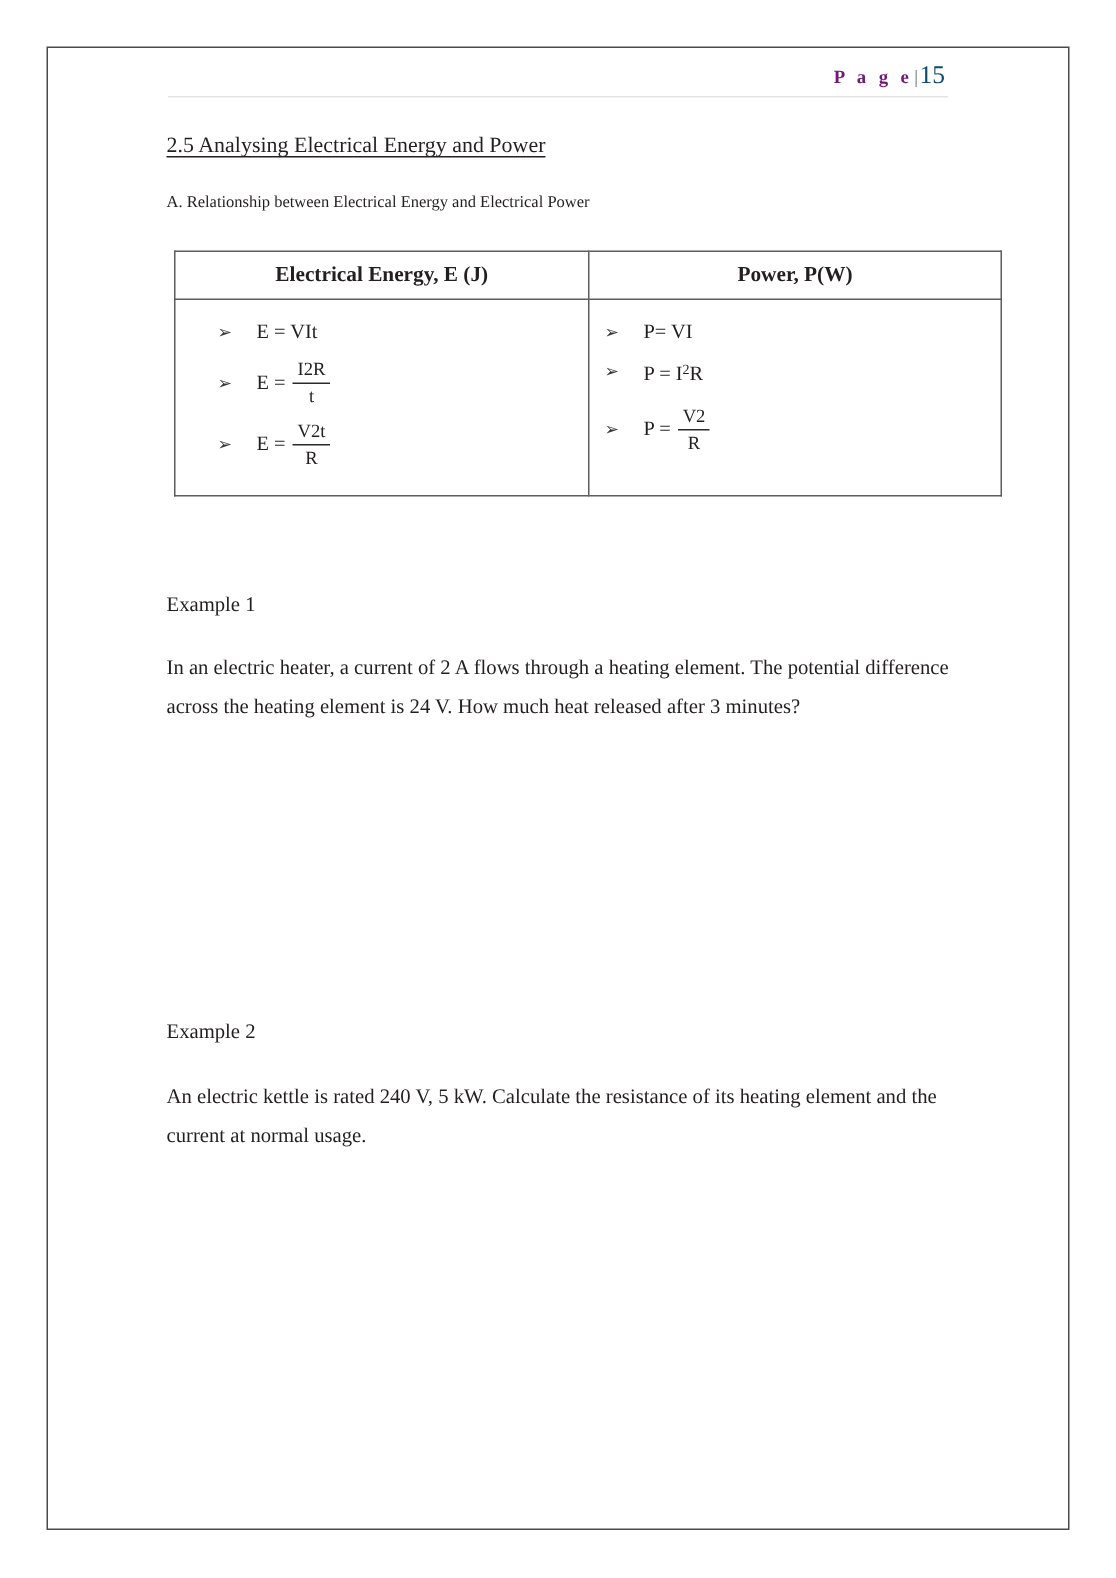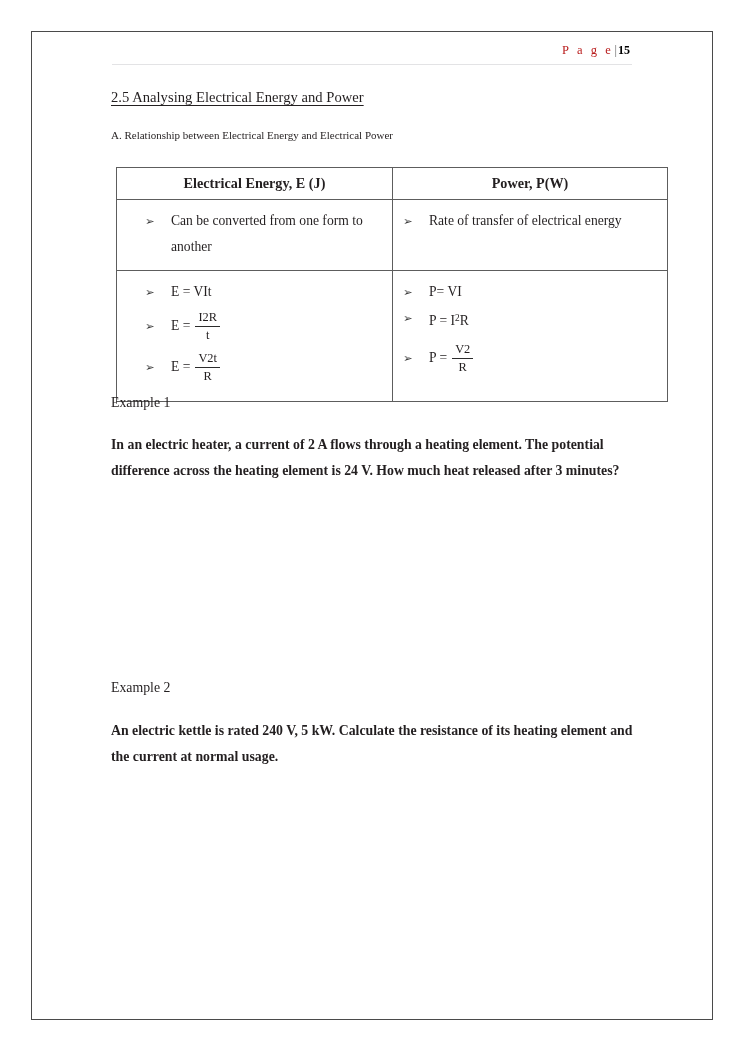--- a/index.html
+++ b/index.html
@@ -34,31 +34,32 @@
     left: 112px;
     top: 42px;
     width: 518px;
     text-align: right;
     font-size: 12.5px;
     line-height: 16px;
     color: #1a1a1a;
   }
   .page-header .pg-word {
     letter-spacing: 2.6px;
-    color: #b91c1c;
+    color: #701a75;
     font-size: 12.5px;
+    font-weight: bold;
   }
   .page-header .pg-sep {
     color: #6b6b6b;
     padding: 0 1px 0 1px;
   }
   .page-header .pg-num {
-    font-weight: bold;
-    color: #000000;
-    font-size: 12px;
+    font-weight: normal;
+    color: #0c4a6e;
+    font-size: 17px;
   }
   .header-rule {
     position: absolute;
     left: 112px;
     top: 64px;
     width: 520px;
     height: 1px;
     background: #e3e3e5;
   }
 
@@ -181,21 +182,20 @@
     font-size: 13.8px;
     text-underline-offset: 2.5px;
     white-space: nowrap;
   }
   .ex-body {
     position: absolute;
     left: 111px;
     width: 528px;
     font-size: 13.8px;
     line-height: 26.2px;
-    font-weight: bold;
   }
   #ex1-label { top: 395px; }
   #ex1-body  { top: 432px; }
   #ex2-label { top: 680px; }
   #ex2-body  { top: 718px; }
 </style>
 </head>
 <body>
 
 <div class="page-frame"></div>
@@ -209,36 +209,20 @@
 <div class="h-sub">A. Relationship between Electrical Energy and Electrical Power</div>
 
 <table class="tbl">
   <thead>
     <tr>
       <th class="col-left">Electrical Energy, E (J)</th>
       <th class="col-right">Power, P(W)</th>
     </tr>
   </thead>
   <tbody>
-    <tr>
-      <td>
-        <div class="cell-pad-l">
-          <ul class="blist">
-            <li>Can be converted from one form to another</li>
-          </ul>
-        </div>
-      </td>
-      <td>
-        <div class="cell-pad-r">
-          <ul class="blist">
-            <li>Rate of transfer of electrical energy</li>
-          </ul>
-        </div>
-      </td>
-    </tr>
     <tr>
       <td>
         <div class="cell-pad-l">
           <ul class="blist">
             <li class="tight">E = VIt</li>
             <li class="frac-li first-frac">
               <span class="eqrow">
                 <span class="eqlhs">E =</span>
                 <span class="frac">
                   <span class="num">I2R</span>

